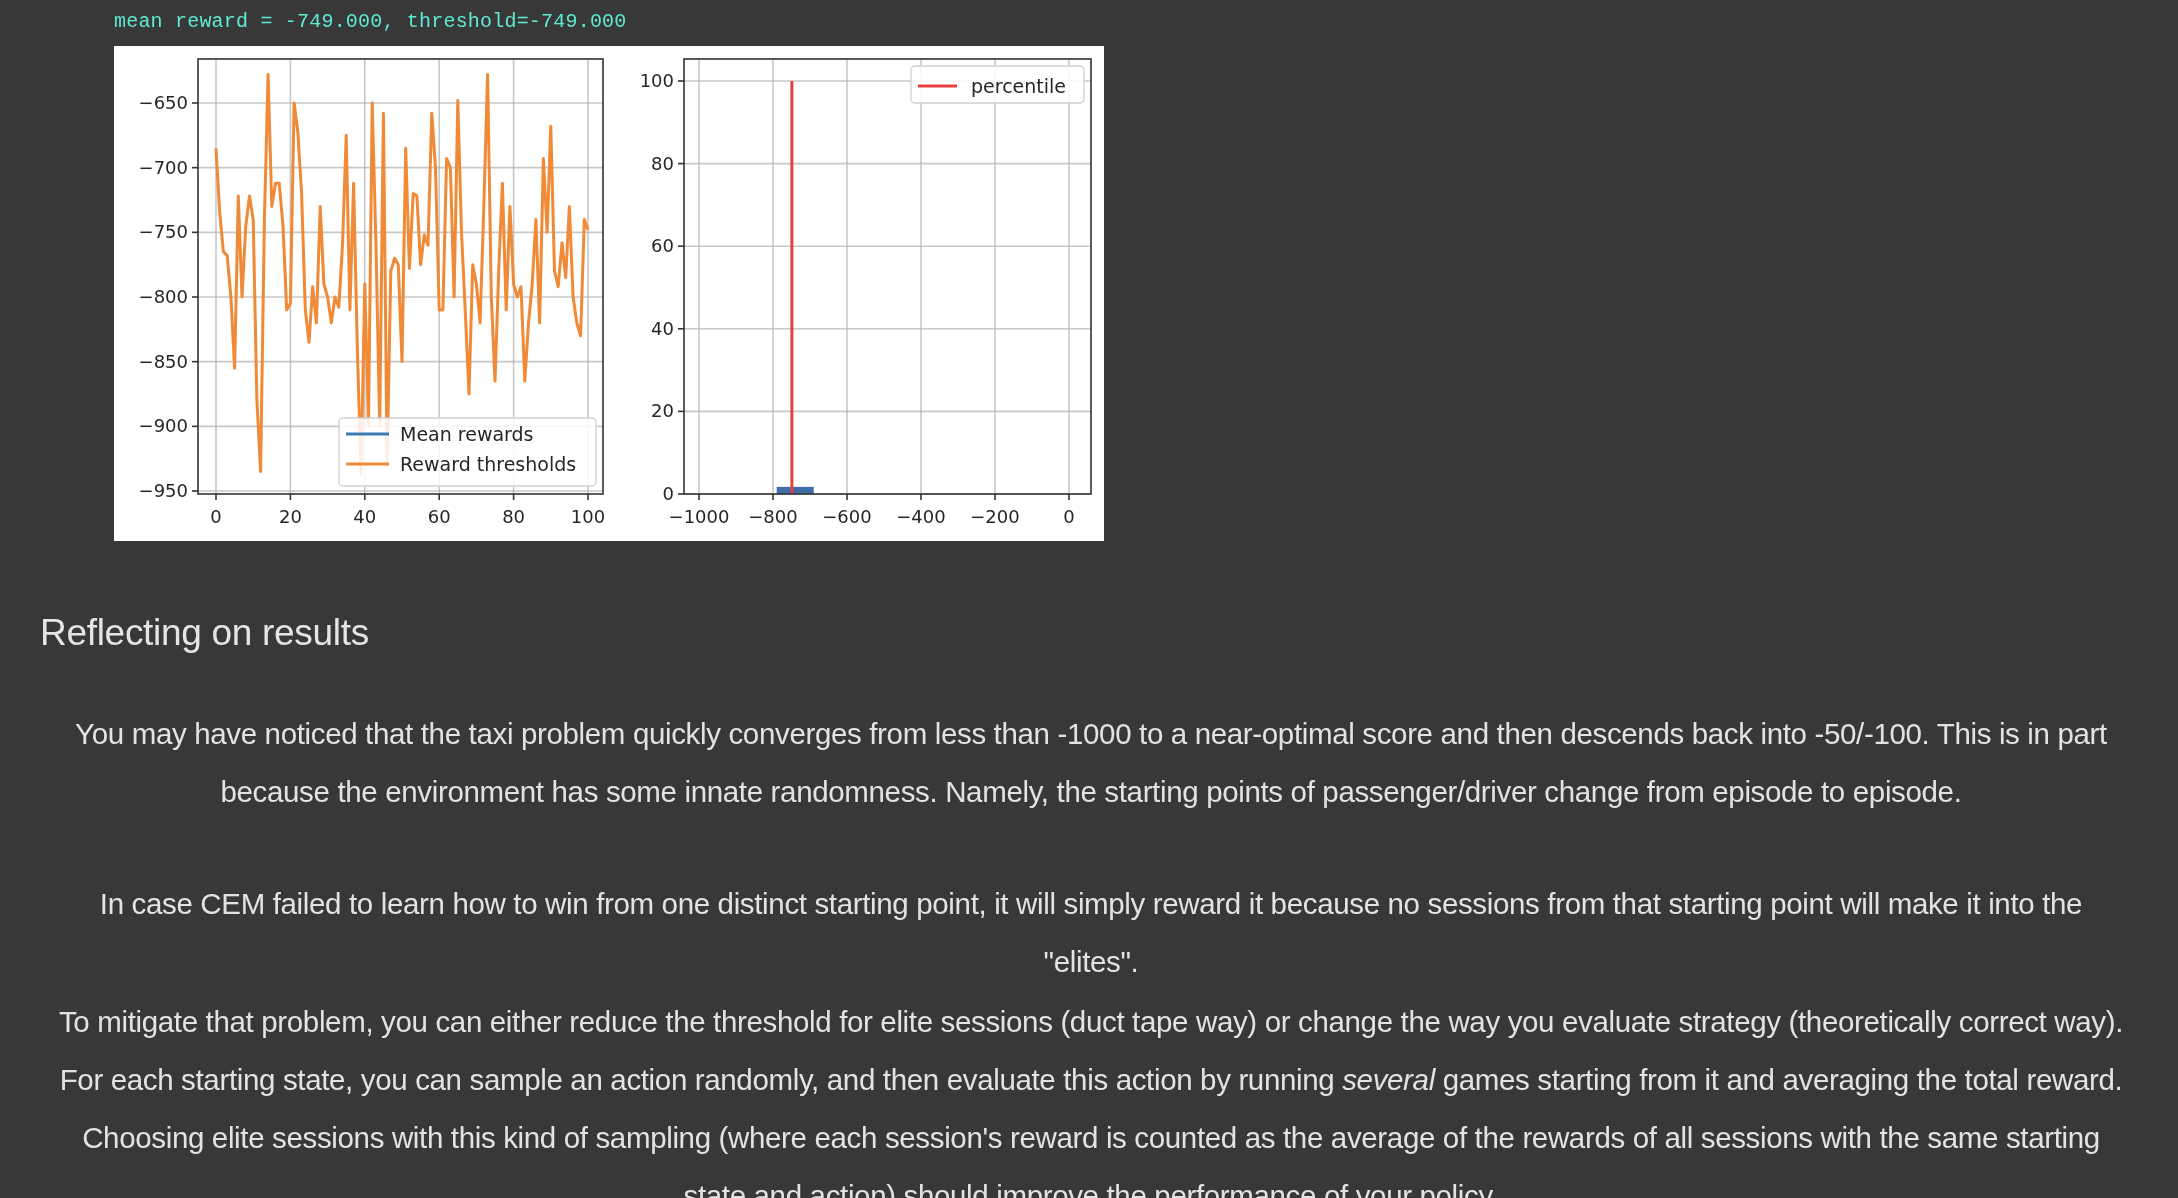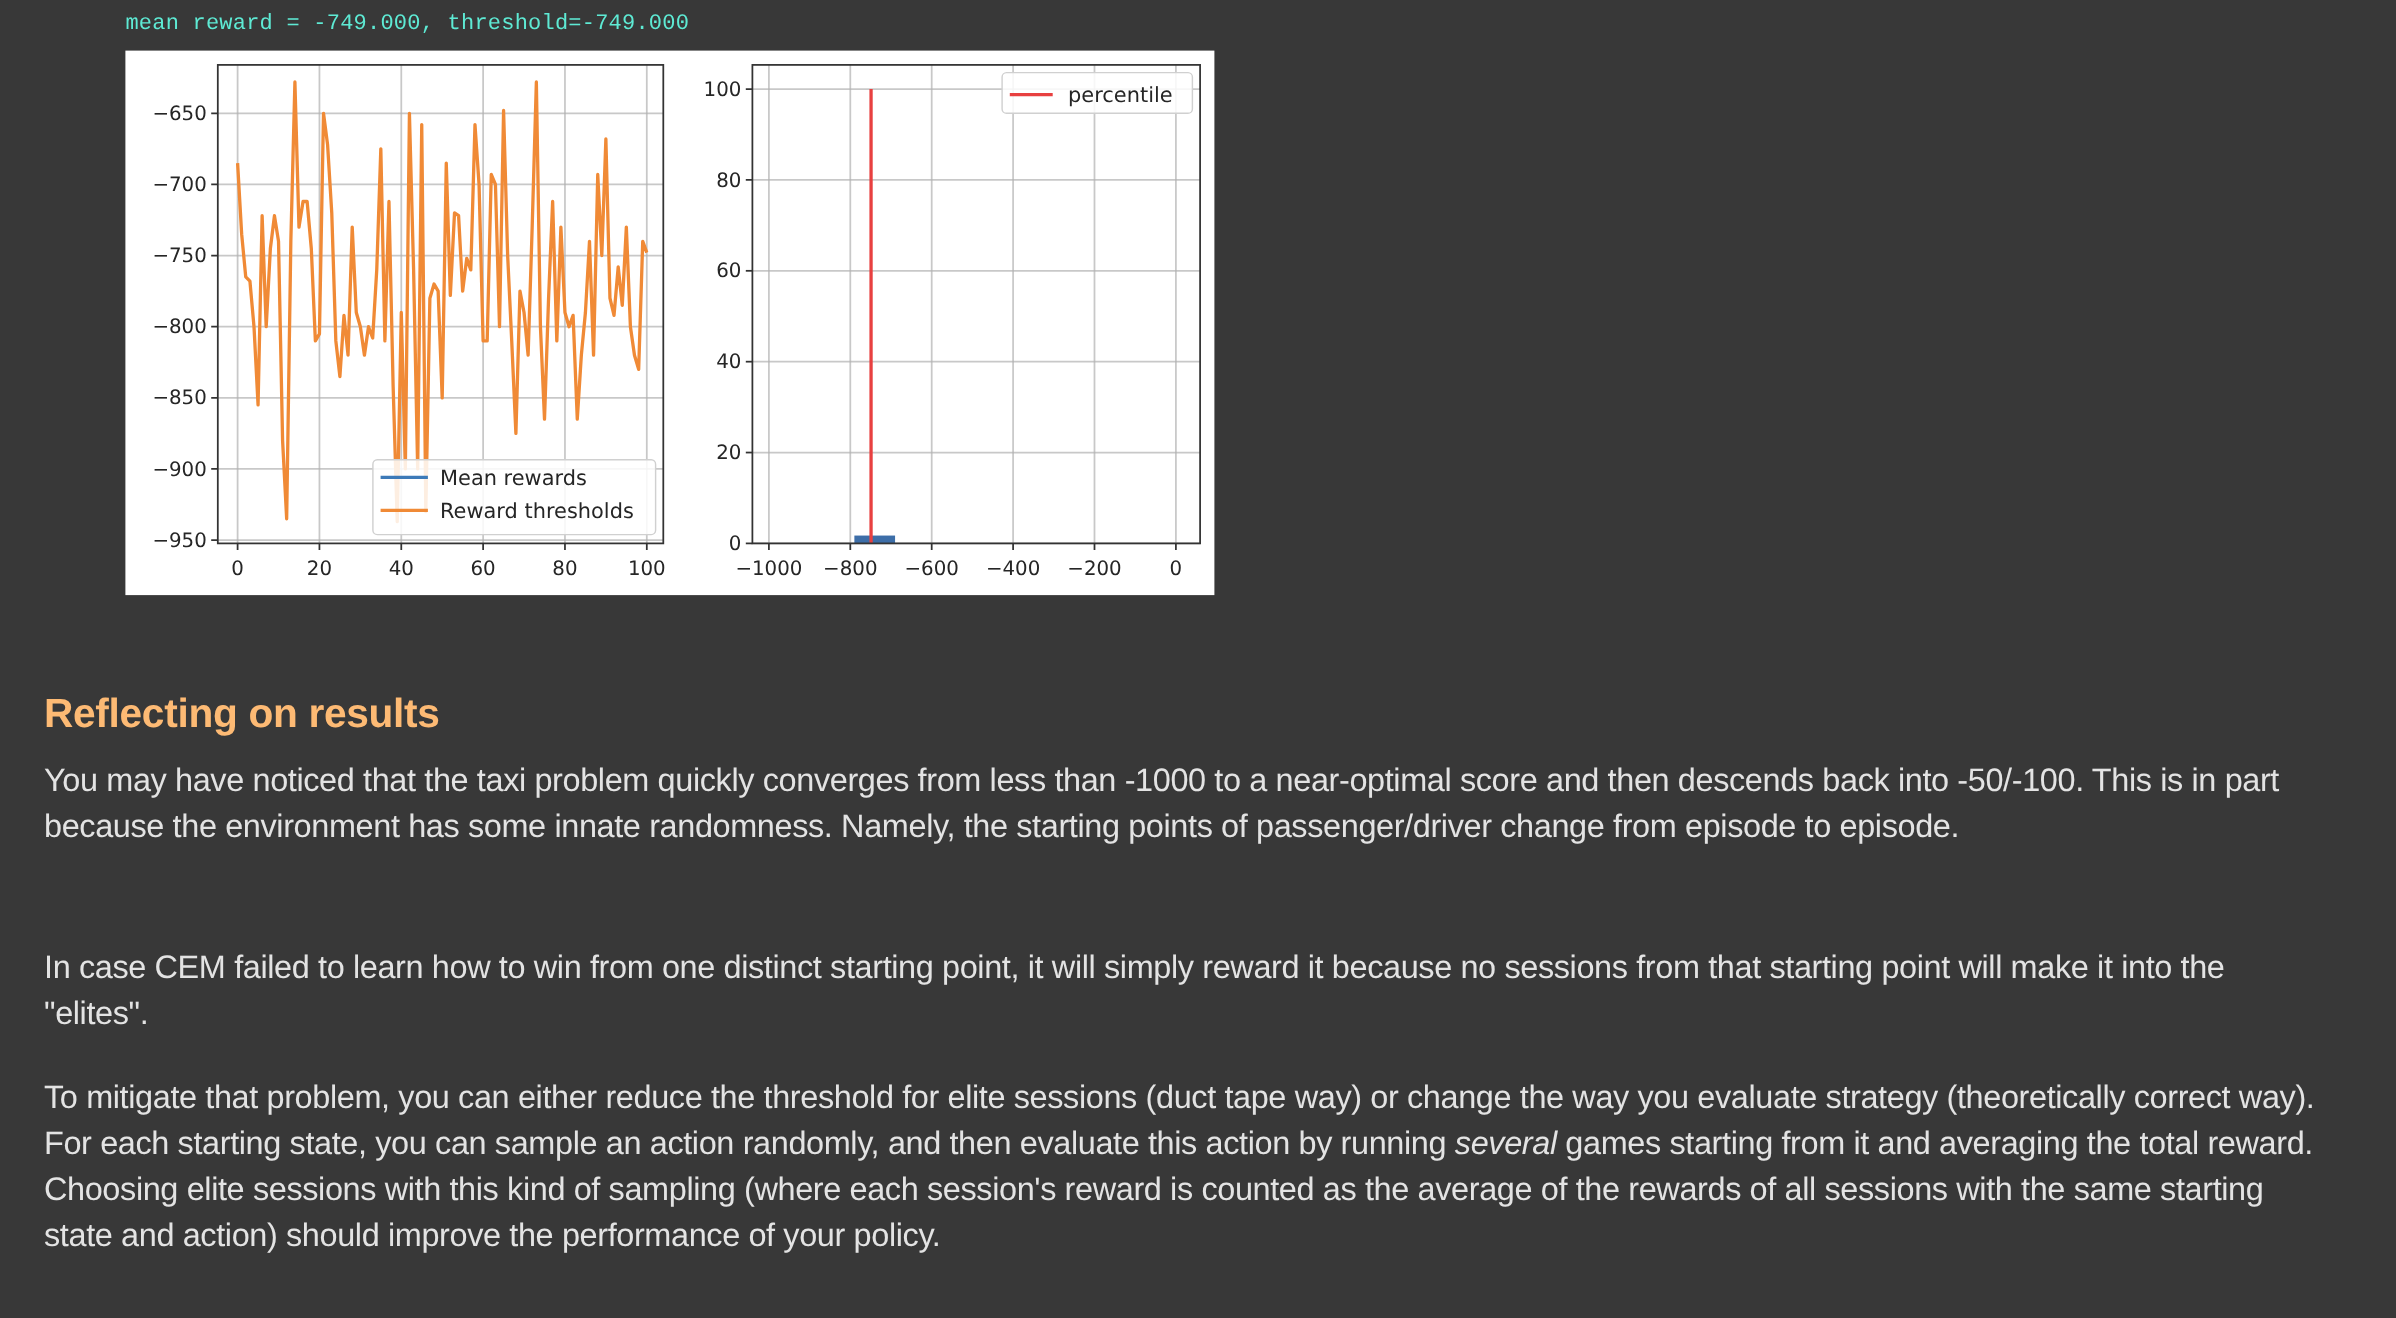--- a/index.html
+++ b/index.html
@@ -15,27 +15,27 @@
     font-family: "Liberation Mono", "DejaVu Sans Mono", monospace;
     font-size: 20px; color: #5eead4; white-space: pre; letter-spacing: 0.2px;
   }
   .figure {
     position: absolute; left: 114px; top: 46px;
     width: 990px; height: 495px; background: #ffffff;
   }
   .figure svg { position: absolute; left: 0; top: 0; }
   .md { position: absolute; left: 40px; width: 2080px; }
   .md h2 {
-    margin: 0; font-weight: 700; font-size: 37px; color: #fdba74;
-    position: absolute; top: 628px; left: 0;
+    margin: 0; font-weight: 400; font-size: 37px; color: #e5e5e5;
+    position: absolute; top: 612px; left: 0;
     letter-spacing: -0.3px;
   }
   .md p {
-    margin: 0; font-size: 29.5px; line-height: 42px; color: #e3e3e3;
-    position: absolute; left: 0; width: 2070px; letter-spacing: -0.35px;
+    margin: 16px; font-size: 29.5px; line-height: 58px; color: #e3e3e3;
+    position: absolute; left: 0; width: 2070px; letter-spacing: -0.35px; text-align: center;
   }
   .p1 { top: 689px; }
   .p2 { top: 859px; }
   .p3 { top: 977px; }
   .md em { font-style: italic; }
 </style>
 </head>
 <body>
 
 <div class="stdout">mean reward = -749.000, threshold=-749.000</div>

